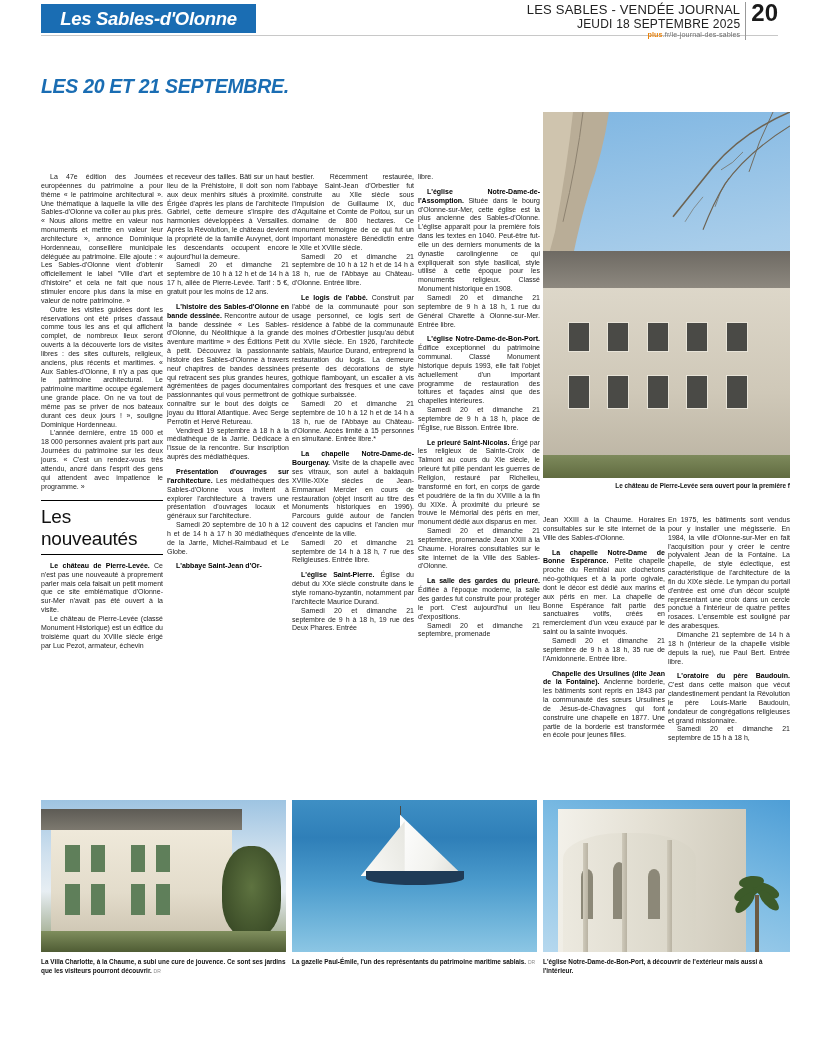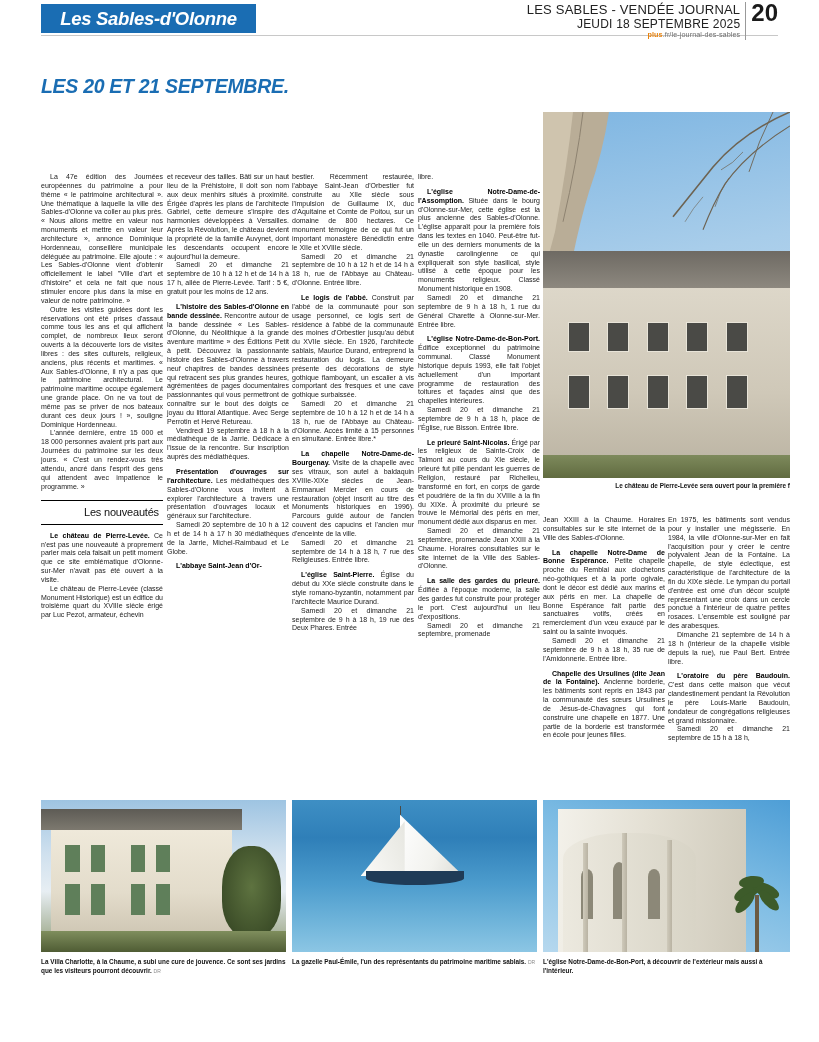--- a/index.html
+++ b/index.html
@@ -117,26 +117,25 @@
   #col2 { left: 167px; top: 173px; }
   #col3 { left: 292px; top: 173px; }
   #col4 { left: 418px; top: 173px; }
   #col5 { left: 543px; top: 516px; width: 122px; }
   #col6 { left: 668px; top: 516px; width: 122px; }
 
   .subhead-block { margin: 9px 0 7px 0; }
   .subhead-rule { height: 1px; background: #000; margin: 0 0 5px 0; }
   .subhead-rule.bottom { margin: 5px 0 0 0; }
   .subhead-title {
-    font-size: 11px;
+    font-size: 19px;
     line-height: 1.12;
     font-weight: normal;
     color: #111;
     letter-spacing: -0.2px;
-    margin-left: 43px;
   }
 
   
   .photo { position: absolute; overflow: hidden; }
 
   
   #photo-castle { left: 543px; top: 112px; width: 247px; height: 366px; }
   .castle-sky {
     position: absolute; inset: 0;
     background: linear-gradient(170deg, #7fb6e2 0%, #a8cdea 40%, #cfe2f2 100%);

